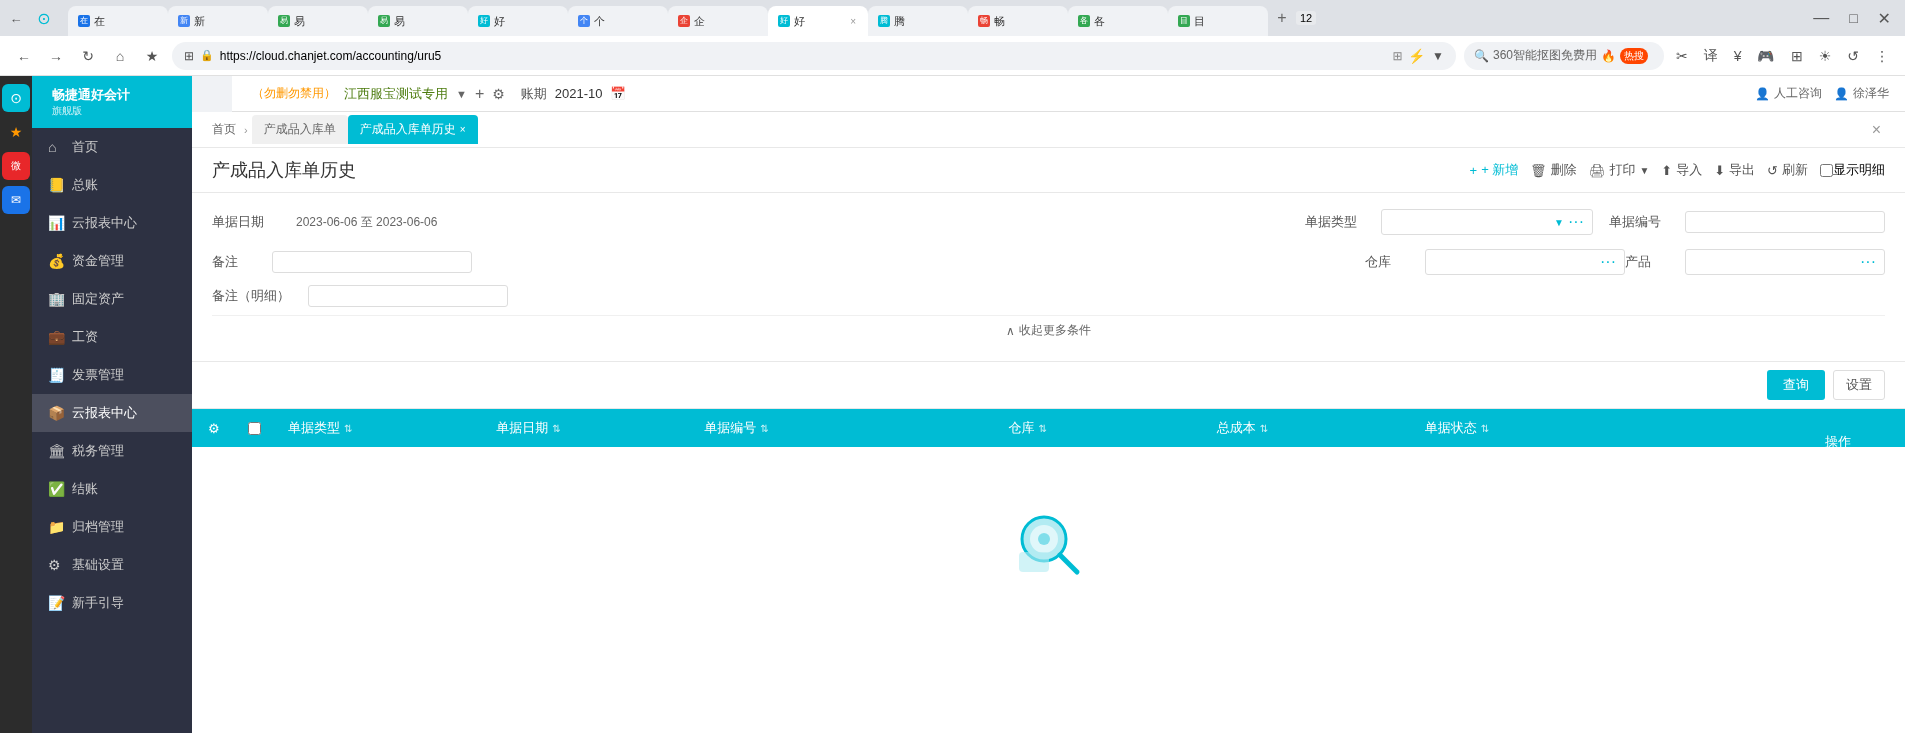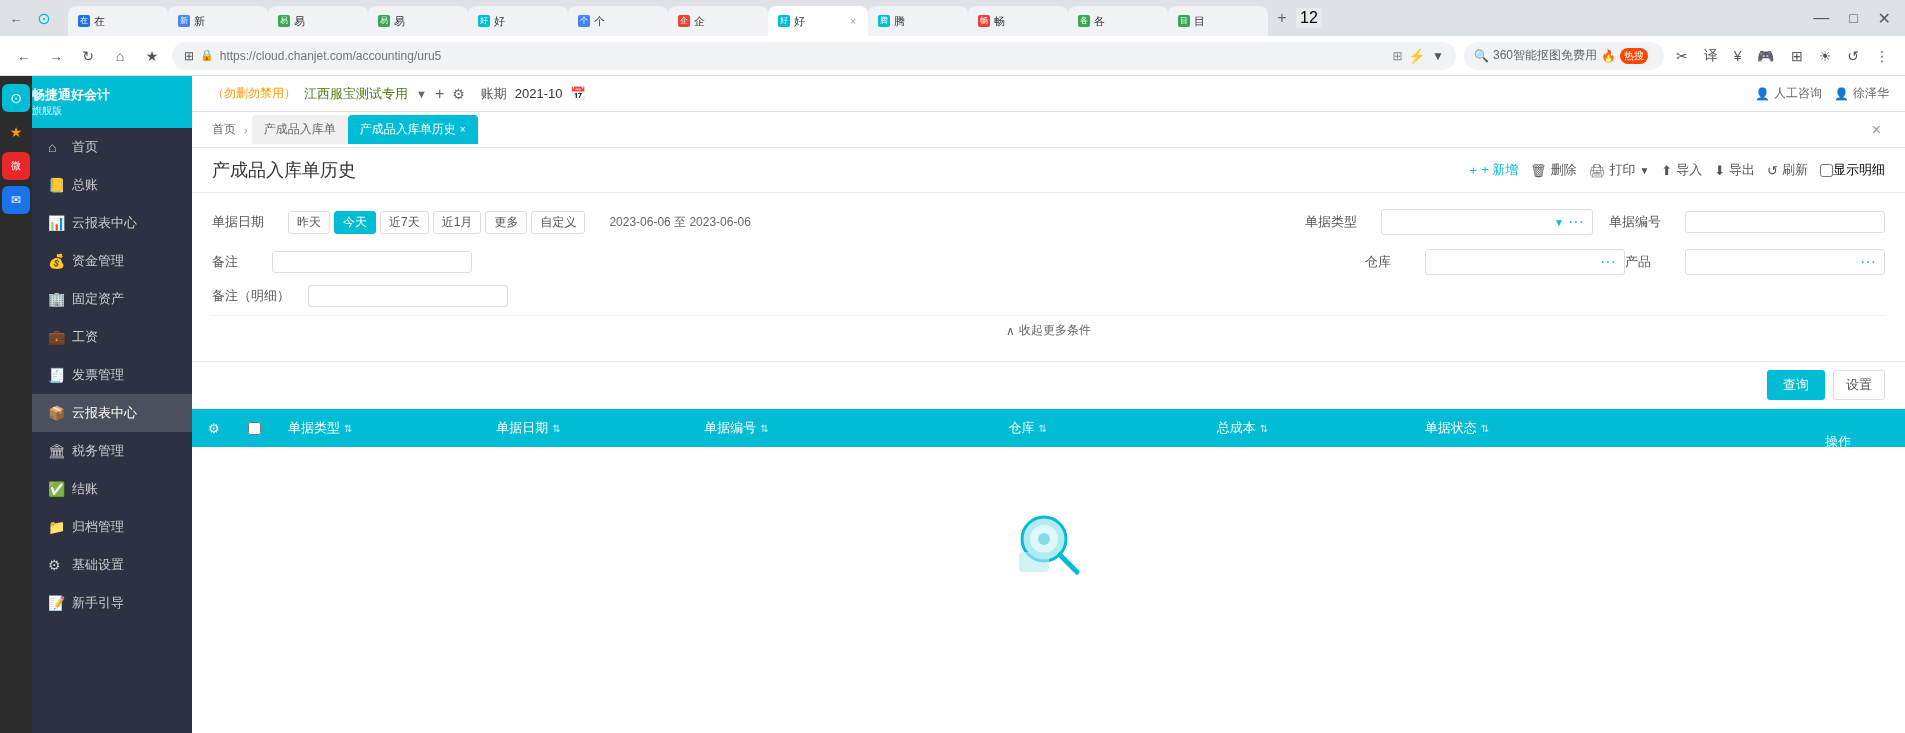--- a/index.html
+++ b/index.html
@@ -6,43 +6,43 @@
     body { font-family: 'Microsoft YaHei', sans-serif; font-size: 13px; background: #f0f2f5; overflow: hidden; }
 
     
     .browser-chrome { background: #dee1e6; width: 1905px; }
     .tab-bar { display: flex; align-items: center; background: #dee1e6; height: 36px; padding: 0 4px; gap: 0; }
     .tab { display: flex; align-items: center; height: 30px; padding: 0 10px; background: #f0f2f5; border-radius: 8px 8px 0 0; font-size: 12px; color: #333; gap: 4px; min-width: 100px; max-width: 140px; cursor: pointer; margin-top: 6px; position: relative; }
     .tab.active { background: #fff; }
     .tab-label { flex: 1; overflow: hidden; white-space: nowrap; text-overflow: ellipsis; font-size: 11px; }
     .tab-close { font-size: 10px; color: #999; cursor: pointer; padding: 2px; }
     .tab-new { display: flex; align-items: center; justify-content: center; width: 28px; height: 28px; cursor: pointer; font-size: 16px; color: #666; }
-    .tab-count { background: #e8eaed; border-radius: 3px; padding: 1px 4px; font-size: 16px; }
+    .tab-count { background: #e8eaed; border-radius: 3px; padding: 1px 4px; font-size: 11px; }
 
     .nav-bar { display: flex; align-items: center; background: #fff; height: 40px; padding: 0 12px; gap: 8px; border-bottom: 1px solid #e0e0e0; }
     .nav-btn { width: 24px; height: 24px; display: flex; align-items: center; justify-content: center; cursor: pointer; color: #555; font-size: 14px; border-radius: 4px; }
     .address-bar { flex: 1; display: flex; align-items: center; background: #f0f2f5; border-radius: 20px; height: 28px; padding: 0 12px; gap: 6px; }
-    .address-text { font-size: 12px; color: #737373; flex: 1; }
+    .address-text { font-size: 12px; color: #000000; flex: 1; }
     .lock-icon { color: #4caf50; font-size: 11px; }
     .search-bar { display: flex; align-items: center; background: #f0f2f5; border-radius: 16px; height: 28px; padding: 0 10px; gap: 4px; min-width: 200px; }
     .search-text { font-size: 12px; color: #666; }
     .hot-badge { background: #ff4500; color: #fff; font-size: 10px; padding: 1px 4px; border-radius: 8px; }
     .toolbar-icons { display: flex; align-items: center; gap: 8px; }
     .toolbar-icon { font-size: 14px; color: #555; cursor: pointer; padding: 4px; }
 
     
     .app-layout { display: flex; height: calc(733px - 76px); }
 
     
     .app-sidebar-icons { width: 32px; background: #2c2c2c; display: flex; flex-direction: column; align-items: center; padding-top: 8px; gap: 6px; }
     .app-icon { width: 28px; height: 28px; border-radius: 6px; display: flex; align-items: center; justify-content: center; cursor: pointer; font-size: 14px; }
 
     
     .main-sidebar { width: 160px; background: #2d3142; display: flex; flex-direction: column; }
-    .sidebar-header { background: #00bcd4; padding: 10px 0; display: flex; align-items: center; gap: 8px; cursor: pointer; }
+    .sidebar-header { background: #00bcd4; padding: 10px 20px; display: flex; align-items: center; gap: 8px; cursor: pointer; }
     .sidebar-header-text { color: #fff; font-size: 13px; font-weight: bold; }
     .sidebar-sub-text { color: rgba(255,255,255,0.8); font-size: 10px; }
     .sidebar-menu { flex: 1; overflow-y: auto; }
     .sidebar-item { display: flex; align-items: center; padding: 10px 16px; gap: 8px; cursor: pointer; color: #ccc; font-size: 13px; }
     .sidebar-item.active { background: rgba(255,255,255,0.15); color: #fff; }
     .sidebar-item-icon { font-size: 14px; width: 16px; }
     .breadcrumb-bar { display: flex; align-items: center; background: #fff; padding: 0 16px; height: 36px; gap: 0; border-bottom: 1px solid #e8e8e8; }
     .breadcrumb-item { font-size: 12px; color: #666; cursor: pointer; padding: 0 4px; }
     .breadcrumb-item.active-tab { background: #00bcd4; color: #fff; padding: 6px 12px; border-radius: 4px 4px 0 0; display: flex; align-items: center; gap: 4px; }
     .breadcrumb-item.inactive-tab { background: #f0f0f0; color: #666; padding: 6px 12px; border-radius: 4px 4px 0 0; display: flex; align-items: center; gap: 4px; }
@@ -80,21 +80,21 @@
     .th-num { flex: 1.5; }
     .th-warehouse { flex: 1; }
     .th-cost { flex: 1; }
     .th-status { flex: 1; }
     .sort-icon { font-size: 10px; color: rgba(255,255,255,0.8); }
 
     
     .empty-state { display: flex; flex-direction: column; align-items: center; justify-content: center; height: 200px; }
 
     
-    .top-right-bar { display: flex; align-items: center; gap: 12px; padding: 0 16px; height: 36px; background: #fff; border-bottom: 1px solid #e0e0e0; justify-content: flex-end; }
+    .top-right-bar { display: flex; align-items: center; gap: 12px; padding: 0 16px; height: 36px; background: #fff; border-bottom: 1px solid #e0e0e0; justify-content: flex-end; margin-left: 40px; }
     .user-service { display: flex; align-items: center; gap: 4px; font-size: 12px; color: #666; cursor: pointer; }
 
     .content-wrapper { flex: 1; overflow: hidden; display: flex; flex-direction: column; }
 
     .right-panel { flex: 1; display: flex; flex-direction: column; overflow: hidden; }
 
     .query-btn { background: #00bcd4; color: #fff; border: none; border-radius: 3px; padding: 6px 16px; font-size: 13px; cursor: pointer; }
     .settings-btn { background: #fff; color: #555; border: 1px solid #ddd; border-radius: 3px; padding: 4px 12px; font-size: 13px; cursor: pointer; }
   </style>
 </head>
@@ -340,28 +340,20 @@
             <input type="checkbox" style="cursor: pointer;">
             <span>显示明细</span>
           </div>
         </div>
       </div>
 
       <div class="filter-area">
 
         <div class="filter-row">
           <span class="filter-label">单据日期</span>
-          <div class="filter-date-btns">
-            <button class="date-btn">昨天</button>
-            <button class="date-btn active">今天</button>
-            <button class="date-btn">近7天</button>
-            <button class="date-btn">近1月</button>
-            <button class="date-btn">更多</button>
-            <button class="date-btn">自定义</button>
-          </div>
           <span class="date-range">2023-06-06 至 2023-06-06</span>
 
           <div style="flex:1;"></div>
 
           <span class="filter-label">单据类型</span>
           <div class="filter-select">
             <span style="flex:1;font-size:12px;color:#ccc;min-width:160px;"></span>
             <span style="font-size:10px;color:#00bcd4;">▼</span>
             <span class="filter-dots">···</span>
           </div>

